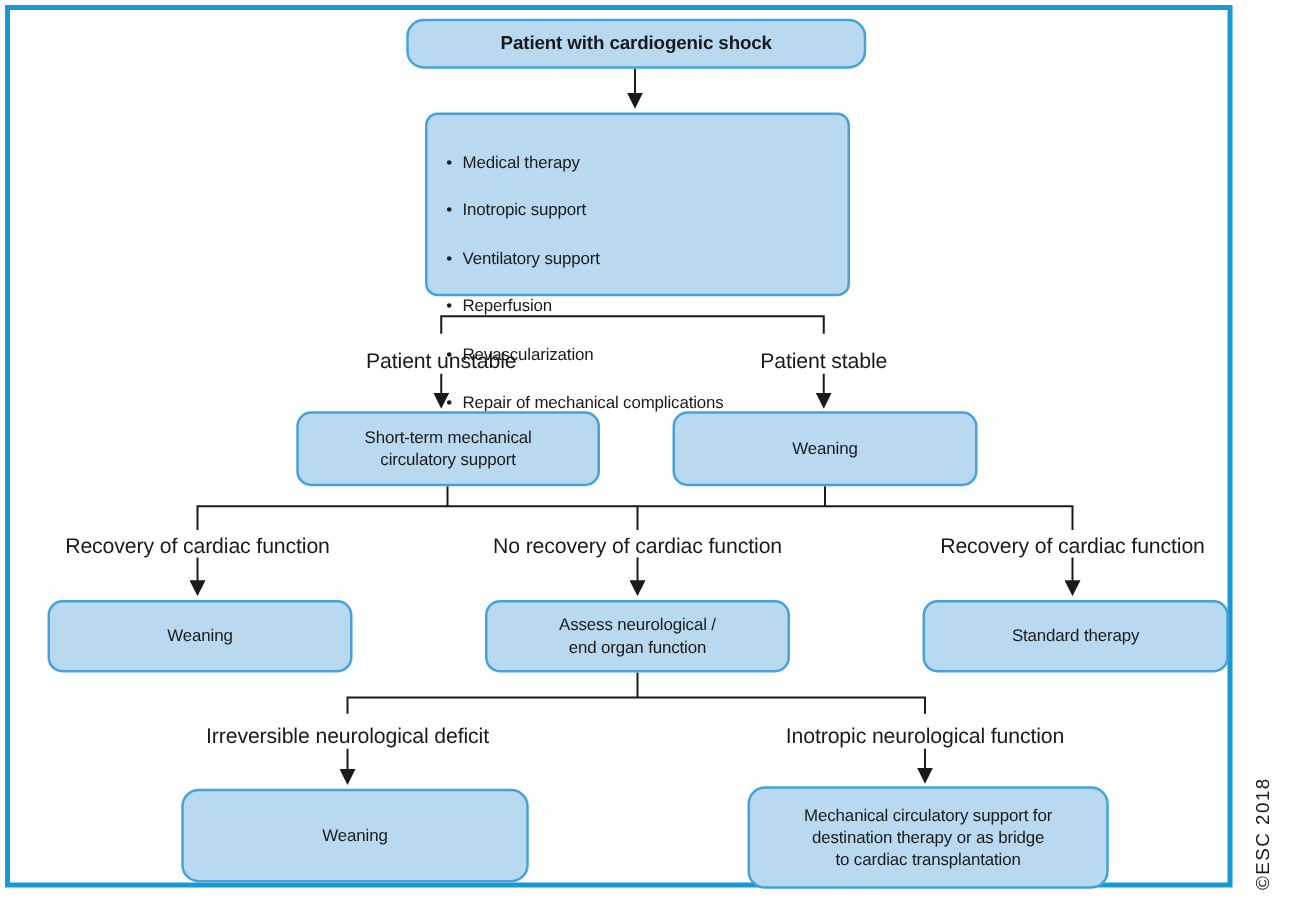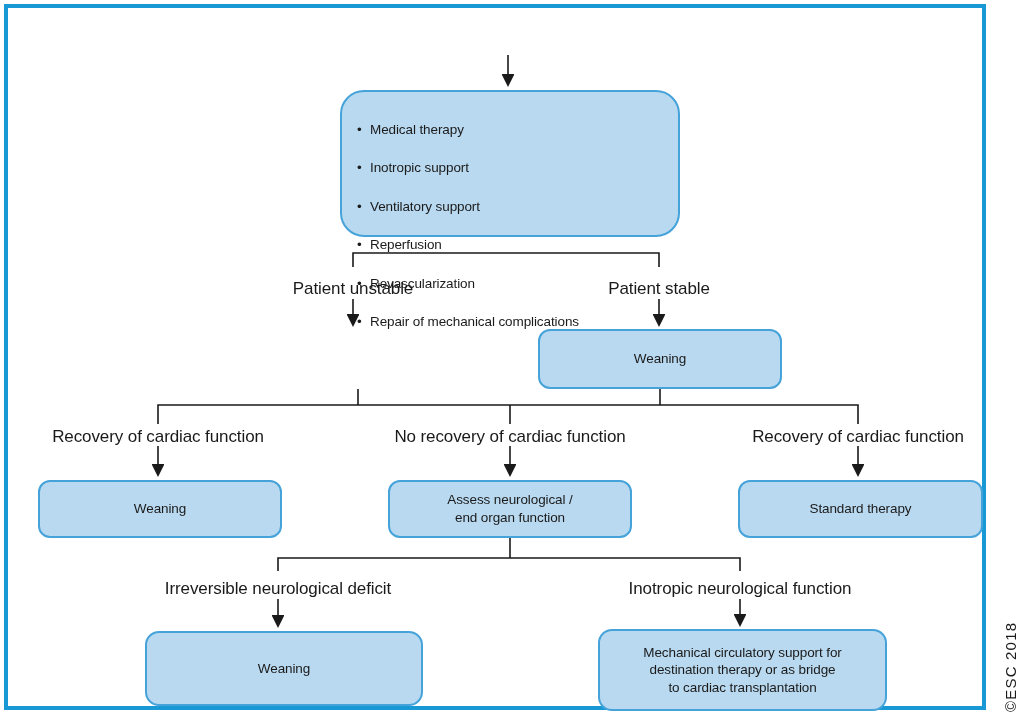--- a/index.html
+++ b/index.html
@@ -18,21 +18,21 @@
   }
   svg.connectors{position:absolute; left:0; top:0; width:1033px; height:722px; pointer-events:none;}
   .node{
     position:absolute; box-sizing:border-box;
     background:var(--box-fill); border:2px solid var(--box-border);
     border-radius:12px; display:flex; align-items:center; justify-content:center;
     text-align:center; font-size:13.5px; line-height:1.3; letter-spacing:-0.1px;
     white-space:pre-line; padding:4px 8px;
   }
   #n-root{left:325px; top:15px; width:368px; height:40px; font-weight:bold; font-size:15px; border-radius:14px;}
-  #n-therapy{left:340px; top:90px; width:340px; height:147px; border-radius:24px;
+  #n-therapy{left:340px; top:90px; width:340px; height:147px; border-radius:10px;
     align-items:flex-start; justify-content:flex-start; text-align:left; padding:9px 10px 6px 14px;}
   #n-therapy ul{list-style:none; margin:0; padding:0;}
   #n-therapy li{padding-left:14px; position:relative; line-height:21px; white-space:normal;}
   #n-therapy li::before{content:"•"; position:absolute; left:1px; top:0;}
   #n-unstable{left:237px; top:329px; width:243px; height:60px;}
   #n-stable{left:538px; top:329px; width:244px; height:60px;}
   #n-weaning-a{left:38px;  top:480px; width:244px; height:58px;}
   #n-assess{left:388px; top:480px; width:244px; height:58px;}
   #n-standard{left:738px; top:480px; width:245px; height:58px;}
   #n-weaning-b{left:145px; top:631px; width:278px; height:75px; border-radius:14px;}
@@ -79,35 +79,42 @@
       <path d="M158,446 V475" marker-end="url(#arrow)"></path>
       <path d="M510,446 V475" marker-end="url(#arrow)"></path>
       <path d="M858,446 V475" marker-end="url(#arrow)"></path>
       <path d="M510,538 V558"></path>
       <path d="M278,571 V558 H740 V571"></path>
       <path d="M278,599 V626" marker-end="url(#arrow)"></path>
       <path d="M740,599 V625" marker-end="url(#arrow)"></path>
     </g>
   </svg>
 
+  <div class="node" id="n-root">
+    <span>Patient with cardiogenic shock</span>
+  </div>
 
   <div class="node" id="n-therapy">
     <ul>
       <li>Medical therapy</li>
       <li>Inotropic support</li>
       <li>Ventilatory support</li>
       <li>Reperfusion</li>
       <li>Revascularization</li>
       <li>Repair of mechanical complications</li>
     </ul>
   </div>
 
   <div class="edge-label" id="l-unstable">Patient unstable</div>
   <div class="edge-label" id="l-stable">Patient stable</div>
 
+  <div class="node" id="n-unstable">
+    <span>Short-term mechanical
+circulatory support</span>
+  </div>
   <div class="node" id="n-stable">
     <span>Weaning</span>
   </div>
 
   <div class="edge-label" id="l-rec-left">Recovery of cardiac function</div>
   <div class="edge-label" id="l-norec">No recovery of cardiac function</div>
   <div class="edge-label" id="l-rec-right">Recovery of cardiac function</div>
 
   <div class="node" id="n-weaning-a">
     <span>Weaning</span>

